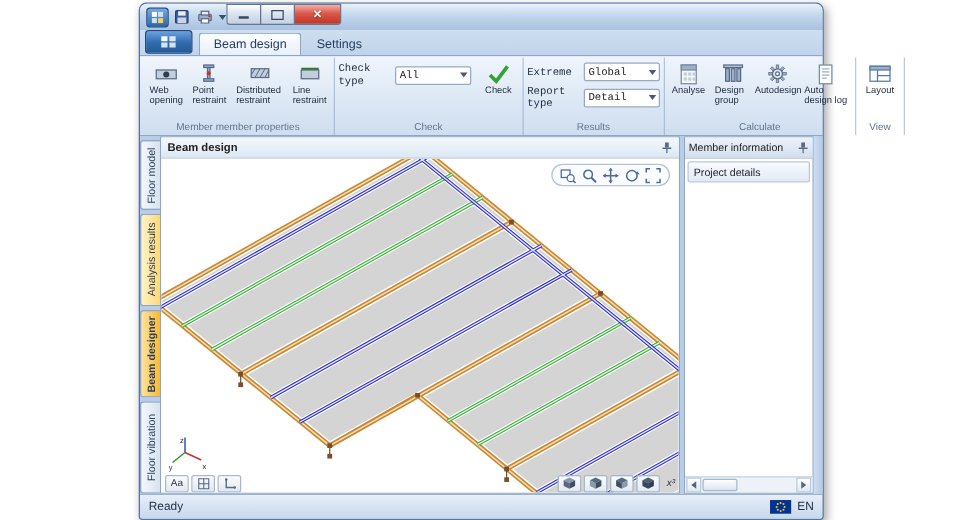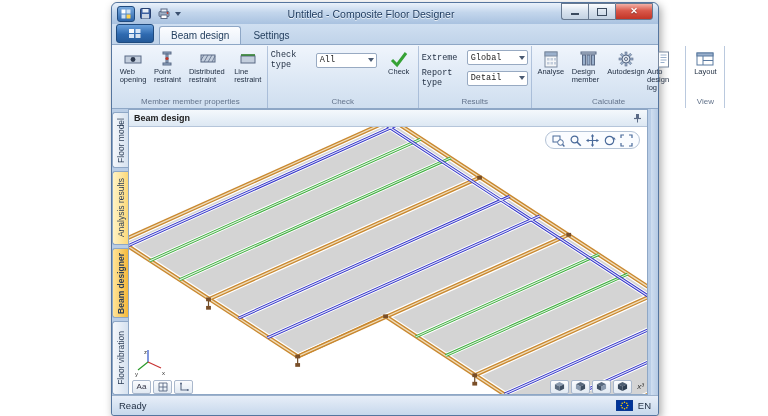--- a/index.html
+++ b/index.html
@@ -103,21 +103,20 @@
       <div class="qicon">
         <svg width="12" height="11" viewBox="0 0 12 11">
             <rect x="1" y="3.5" width="10" height="5" rx="1" fill="#9fb0c6" stroke="#5a6a85"></rect>
             <rect x="3" y="1" width="6" height="3" fill="#e8eef6" stroke="#5a6a85"></rect>
             <rect x="3" y="7" width="6" height="3.5" fill="#fff" stroke="#5a6a85"></rect>
             <circle cx="9.5" cy="5" r="0.9" fill="#c23527"></circle>
           </svg>
       </div>
       <div class="qcaret"></div>
     </div>
-    <div class="title">Untitled - Composite Floor Designer</div>
     <div class="ctrls">
       <div class="ctrl">
           <div class="glyph-min"></div>
         </div>
       <div class="ctrl">
           <div class="glyph-max"></div>
         </div>
       <div class="ctrl close">
           <div class="glyph-close">✕</div>
         </div>
@@ -250,21 +249,21 @@
         </div>
         <div class="bigbtn">
           <div class="bicon">
             <svg width="17" height="16" viewBox="0 0 17 16">
                 <rect x="1" y="1" width="15" height="2" fill="#c0ccdc" stroke="#5a6a85"></rect>
                 <rect x="2.5" y="4" width="3" height="10" fill="#9ab0cc" stroke="#5a6a85"></rect>
                 <rect x="7" y="4" width="3" height="10" fill="#9ab0cc" stroke="#5a6a85"></rect>
                 <rect x="11.5" y="4" width="3" height="10" fill="#9ab0cc" stroke="#5a6a85"></rect>
               </svg>
           </div>
-          <div>Design member</div>
+          <div>Design group</div>
         </div>
         <div class="bigbtn">
           <div class="bicon">
             <svg width="16" height="16" viewBox="0 0 16 16">
                 <g fill="#9ab0cc" stroke="#5a6a85" stroke-width="0.6">
                   <rect x="7" y="1" width="2" height="14"></rect>
                   <rect x="1" y="7" width="14" height="2"></rect>
                   <rect x="7" y="1" width="2" height="14" transform="rotate(45 8 8)"></rect>
                   <rect x="7" y="1" width="2" height="14" transform="rotate(-45 8 8)"></rect>
                 </g>
@@ -526,20 +525,41 @@
             </div>
             <span class="scale-note">x³</span>
           </div>
         </div>
 
       </div>
     </div>
 
     <div class="splitter"></div>
 
+    <div class="rightpanel">
+      <div class="pheader">
+        <span class="ttl">Member information</span>
+        <svg width="9" height="10" viewBox="0 0 9 10">
+            <rect x="3" y="1" width="3" height="4" fill="#5a6a85"></rect>
+            <line x1="1" y1="5.5" x2="8" y2="5.5" stroke="#5a6a85" stroke-width="1.2"></line>
+            <line x1="4.5" y1="5.5" x2="4.5" y2="9.5" stroke="#5a6a85"></line>
+          </svg>
+      </div>
+      <div class="section">Project details</div>
+      <div class="pbody"></div>
+      <div class="hscroll">
+        <div class="sarrow">
+            <div class="tri-l"></div>
+          </div>
+        <div class="thumb"></div>
+        <div class="sarrow" style="margin-left:auto;">
+            <div class="tri-r"></div>
+          </div>
+      </div>
+    </div>
 
     <div class="rgutter"></div>
 
   </div>
 
   <div class="statusbar">
     <span>Ready</span>
     <div class="sb-right">
       <svg width="17" height="11" viewBox="0 0 17 11">
         <rect x="0" y="0" width="17" height="11" fill="#039" stroke="#23427c" stroke-width="0.5"></rect>

